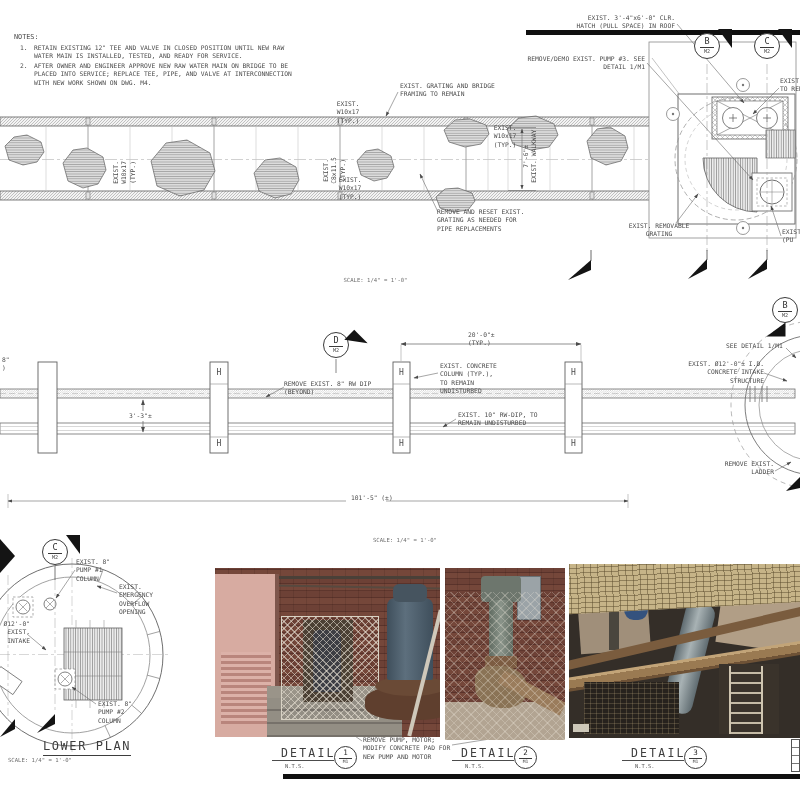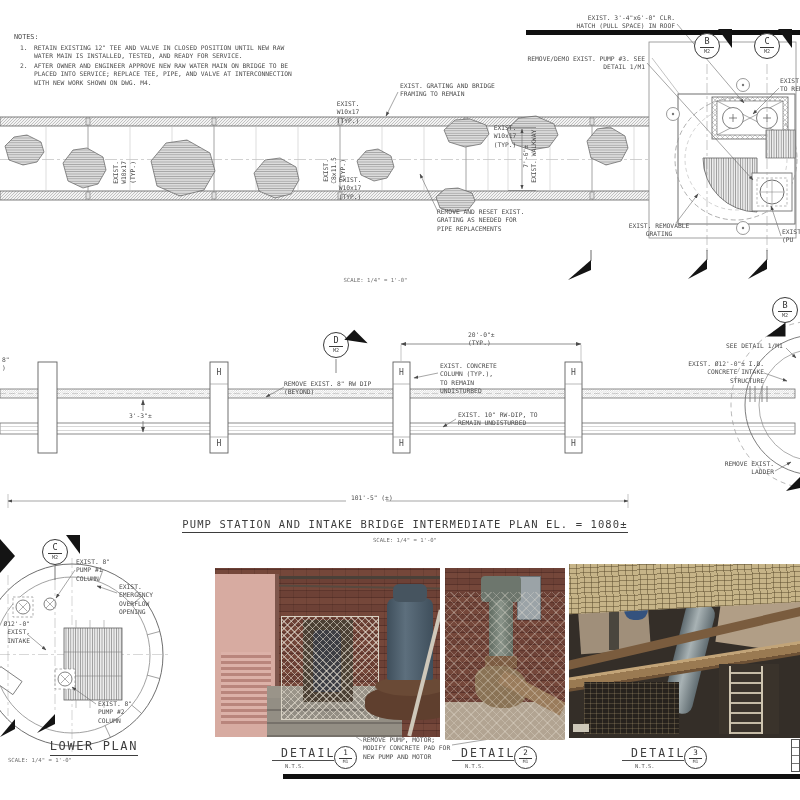--- a/index.html
+++ b/index.html
@@ -316,30 +316,27 @@
 <div class="lbl rt" style="left:722px;top:460px;width:52px">REMOVE EXIST. LADDER</div>
 <div class="lbl" style="left:129px;top:412px;width:30px">3'-3"±</div>
 <div class="lbl" style="left:351px;top:494px;width:44px">101'-5" (±)</div>
 <div class="lbl ctr" style="left:212px;top:368px;width:14px;font-size:8px">H</div>
 <div class="lbl ctr" style="left:212px;top:439px;width:14px;font-size:8px">H</div>
 <div class="lbl ctr" style="left:395px;top:368px;width:13px;font-size:8px">H</div>
 <div class="lbl ctr" style="left:395px;top:439px;width:13px;font-size:8px">H</div>
 <div class="lbl ctr" style="left:567px;top:368px;width:13px;font-size:8px">H</div>
 <div class="lbl ctr" style="left:567px;top:439px;width:13px;font-size:8px">H</div>
 
-<div class="title" style="left:176px;top:518px;width:458px;font-size:10.5px;letter-spacing:1.1px">
-  <span class="u">PUMP STATION AND INTAKE BRIDGE INTERMEDIATE PLAN EL. = 1080±</span>
-</div>
 <div class="scale" style="left:176px;top:537px;width:458px">SCALE: 1/4" = 1'-0"</div>
 
 <div class="lbl" style="left:76px;top:558px;width:40px">EXIST. 8" PUMP #1 COLUMN</div>
 <div class="lbl" style="left:119px;top:583px;width:48px">EXIST. EMERGENCY OVERFLOW OPENING</div>
 <div class="lbl rt" style="left:0px;top:620px;width:30px">Ø12'-0" EXIST. INTAKE</div>
 <div class="lbl" style="left:98px;top:700px;width:40px">EXIST. 8" PUMP #2 COLUMN</div>
-<div class="title" style="left:8px;top:739px;width:130px;text-align:right;font-size:12px;letter-spacing:1.6px">
+<div class="title" style="left:22px;top:739px;width:130px;text-align:center;font-size:12px;letter-spacing:1.6px">
   <span class="u">LOWER PLAN</span>
 </div>
 <div class="scale" style="left:8px;top:757px;width:130px;text-align:left">SCALE: 1/4" = 1'-0"</div>
 
 <div class="photo" style="left:215px;top:568px;width:225px;height:169px;background:repeating-linear-gradient(90deg,rgba(30,15,10,.12) 0 1px,transparent 1px 13px),repeating-linear-gradient(0deg,#6d4136 0 6px,#5e362d 6px 7px,#75473a 7px 13px,#5a332b 13px 14px)">
   <div style="left:0;top:8px;width:225px;height:3px;background:#4a4038"></div>
   <div style="left:60px;top:18px;width:165px;height:2px;background:#57493f;transform:rotate(1deg)"></div>
   <div style="left:0;top:6px;width:64px;height:163px;background:#d7aba1;border-right:4px solid #7e564c"></div>
   <div style="left:6px;top:84px;width:50px;height:72px;background:repeating-linear-gradient(0deg,#b9857c 0 3px,#dcb1a8 3px 6px)"></div>
   <div style="left:52px;top:126px;width:135px;height:43px;background:repeating-linear-gradient(0deg,#76716a 0 2px,#938e84 2px 13px)"></div>

